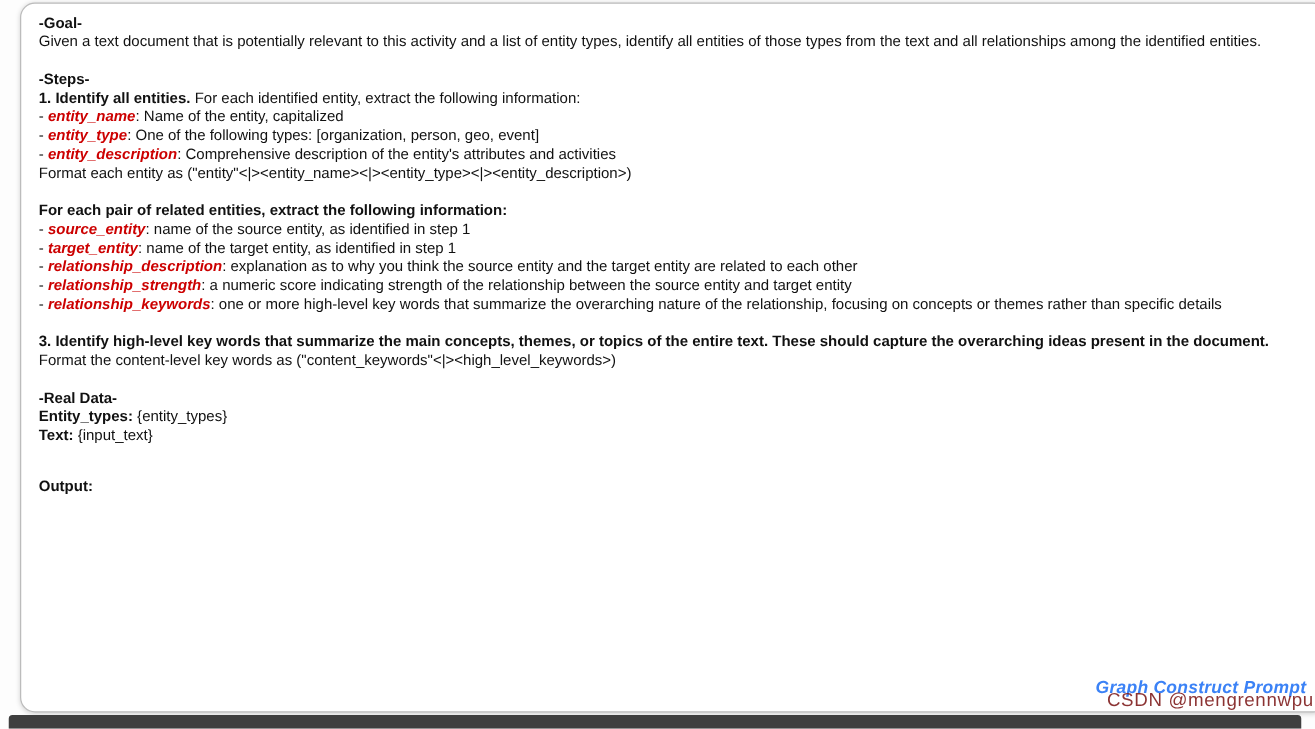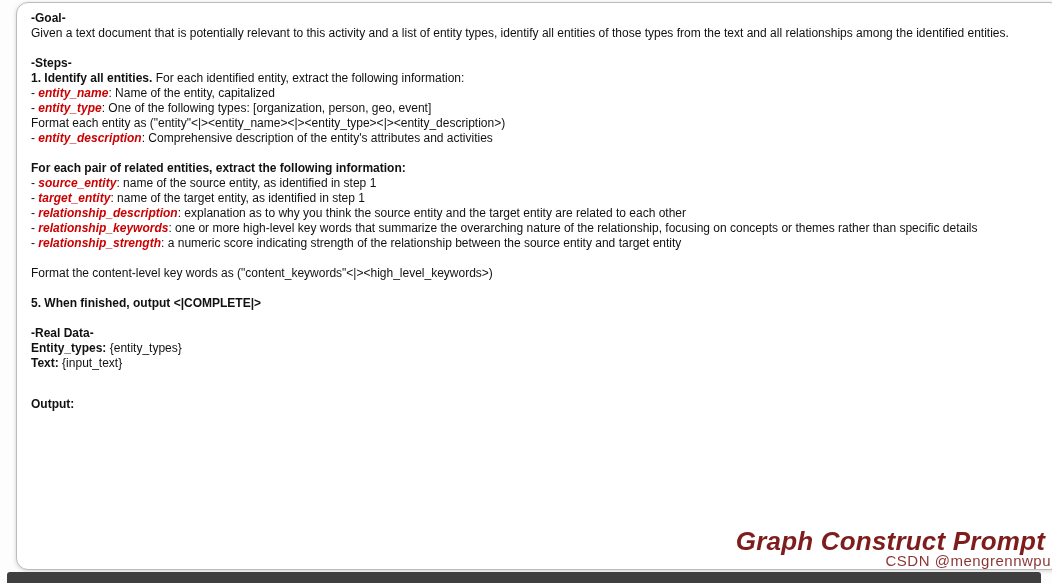--- a/index.html
+++ b/index.html
@@ -27,22 +27,22 @@
     line-height: 15px;
     color: #111111;
   }
   .block { margin: 0 0 15px 0; }
   .line { min-height: 15px; }
   .b { font-weight: bold; }
   .term { color: var(--term-red); font-weight: bold; font-style: italic; }
   .output-block { margin-top: 26px; }
   .caption {
     position: absolute; right: 16px; bottom: 12px;
-    font-size: 26px; font-weight: bold; font-style: italic;
-    color: #7f1d1d; letter-spacing: 0.2px;
+    font-size: 14px; font-weight: bold; font-style: italic;
+    color: #3b82f6; letter-spacing: 0.2px;
   }
   .watermark {
     position: absolute; right: 10px; bottom: 0px;
     font-size: 15px; color: #7f1d1d; opacity: 0.9;
     letter-spacing: 0.5px;
   }
   .bottom-bar {
     position: absolute; left: 7px; bottom: 0;
     width: 1034px; height: 11px;
     background: var(--bar-dark);
@@ -60,41 +60,39 @@
       <div class="block">
         <div class="line b">-Goal-</div>
         <div class="line">Given a text document that is potentially relevant to this activity and a list of entity types, identify all entities of those types from the text and all relationships among the identified entities.</div>
       </div>
 
       <div class="block">
         <div class="line b">-Steps-</div>
         <div class="line"><span class="b">1. Identify all entities.</span><span> For each identified entity, extract the following information:</span></div>
         <div class="line"><span>- </span><span class="term">entity_name</span><span>: Name of the entity, capitalized</span></div>
         <div class="line"><span>- </span><span class="term">entity_type</span><span>: One of the following types: [organization, person, geo, event]</span></div>
+        <div class="line"><span>- </span><span class="term">entity_description</span><span>: Comprehensive description of the entity's attributes and activities</span></div>
         <div class="line">Format each entity as ("entity"&lt;|&gt;&lt;entity_name&gt;&lt;|&gt;&lt;entity_type&gt;&lt;|&gt;&lt;entity_description&gt;)</div>
-        <div class="line"><span>- </span><span class="term">entity_description</span><span>: Comprehensive description of the entity's attributes and activities</span></div>
       </div>
 
       <div class="block">
         <div class="line b">For each pair of related entities, extract the following information:</div>
         <div class="line"><span>- </span><span class="term">source_entity</span><span>: name of the source entity, as identified in step 1</span></div>
         <div class="line"><span>- </span><span class="term">target_entity</span><span>: name of the target entity, as identified in step 1</span></div>
         <div class="line"><span>- </span><span class="term">relationship_description</span><span>: explanation as to why you think the source entity and the target entity are related to each other</span></div>
+        <div class="line"><span>- </span><span class="term">relationship_strength</span><span>: a numeric score indicating strength of the relationship between the source entity and target entity</span></div>
         <div class="line"><span>- </span><span class="term">relationship_keywords</span><span>: one or more high-level key words that summarize the overarching nature of the relationship, focusing on concepts or themes rather than specific details</span></div>
-        <div class="line"><span>- </span><span class="term">relationship_strength</span><span>: a numeric score indicating strength of the relationship between the source entity and target entity</span></div>
       </div>
 
       <div class="block">
+        <div class="line b">3. Identify high-level key words that summarize the main concepts, themes, or topics of the entire text. These should capture the overarching ideas present in the document.</div>
         <div class="line">Format the content-level key words as ("content_keywords"&lt;|&gt;&lt;high_level_keywords&gt;)</div>
       </div>
 
 
-      <div class="block">
-        <div class="line b">5. When finished, output &lt;|COMPLETE|&gt;</div>
-      </div>
 
       <div class="block">
         <div class="line b">-Real Data-</div>
         <div class="line"><span class="b">Entity_types:</span><span> {entity_types}</span></div>
         <div class="line"><span class="b">Text:</span><span> {input_text}</span></div>
       </div>
 
       <div class="block output-block">
         <div class="line b">Output:</div>
       </div>

